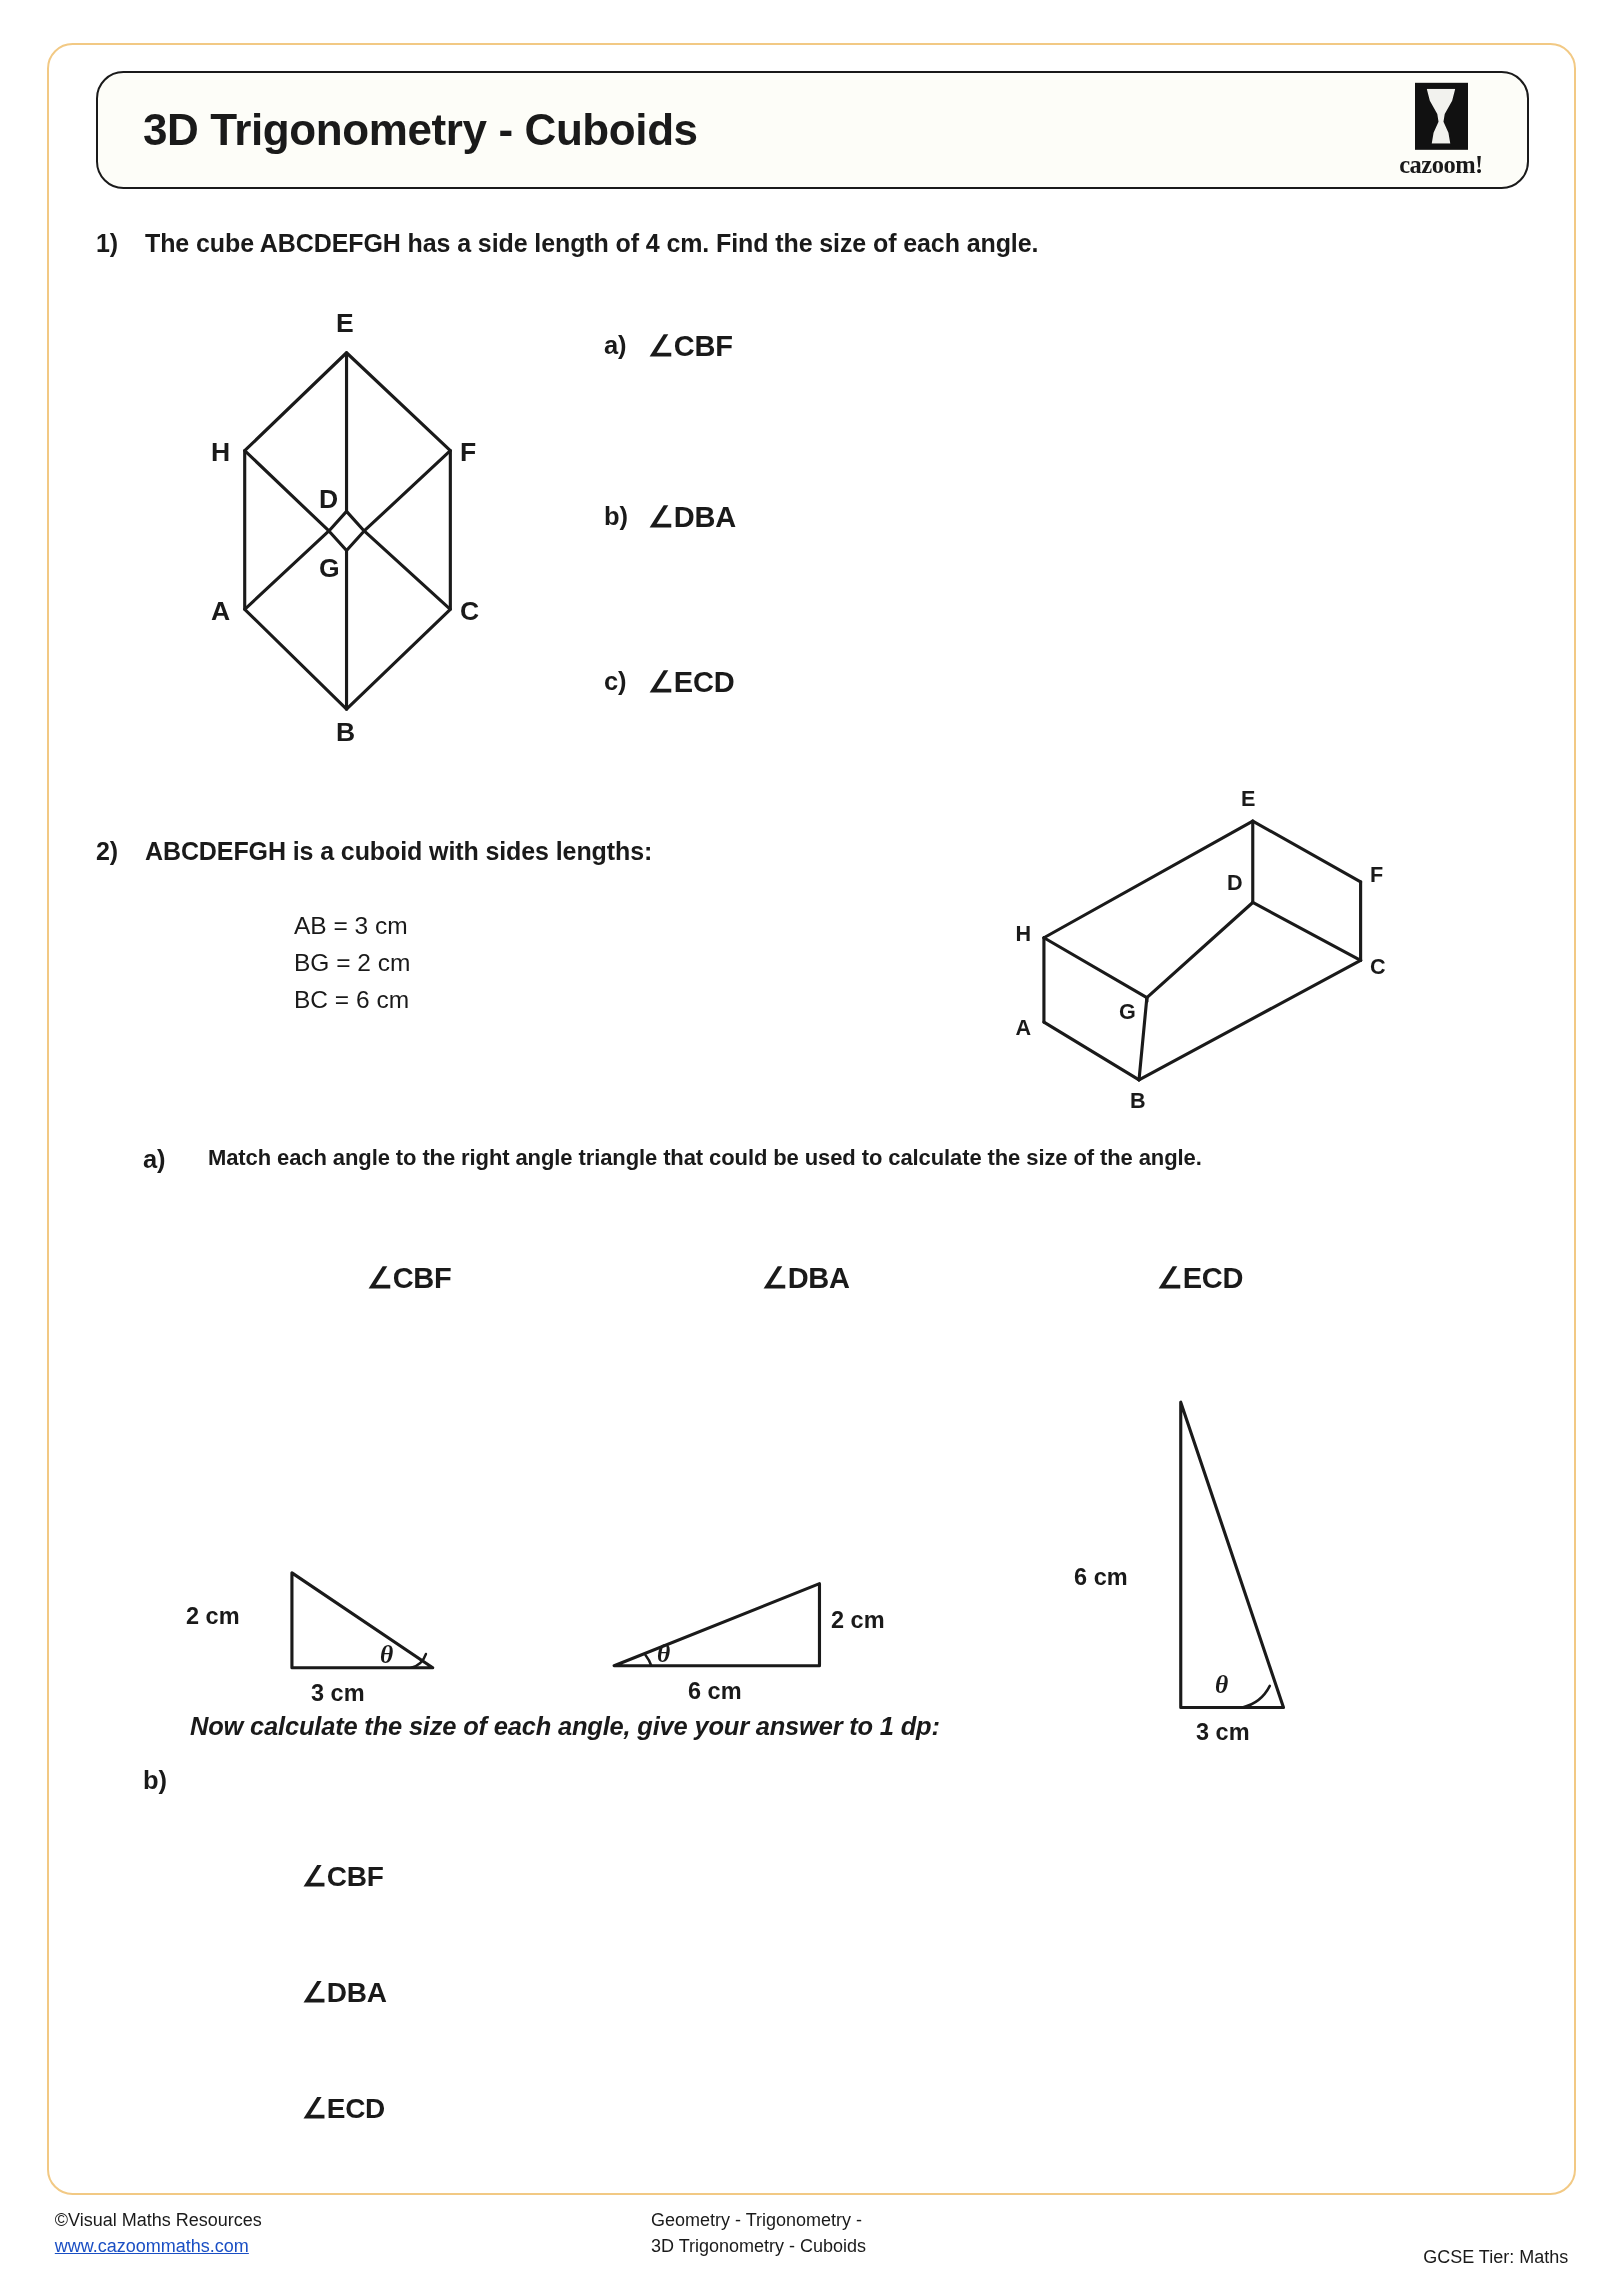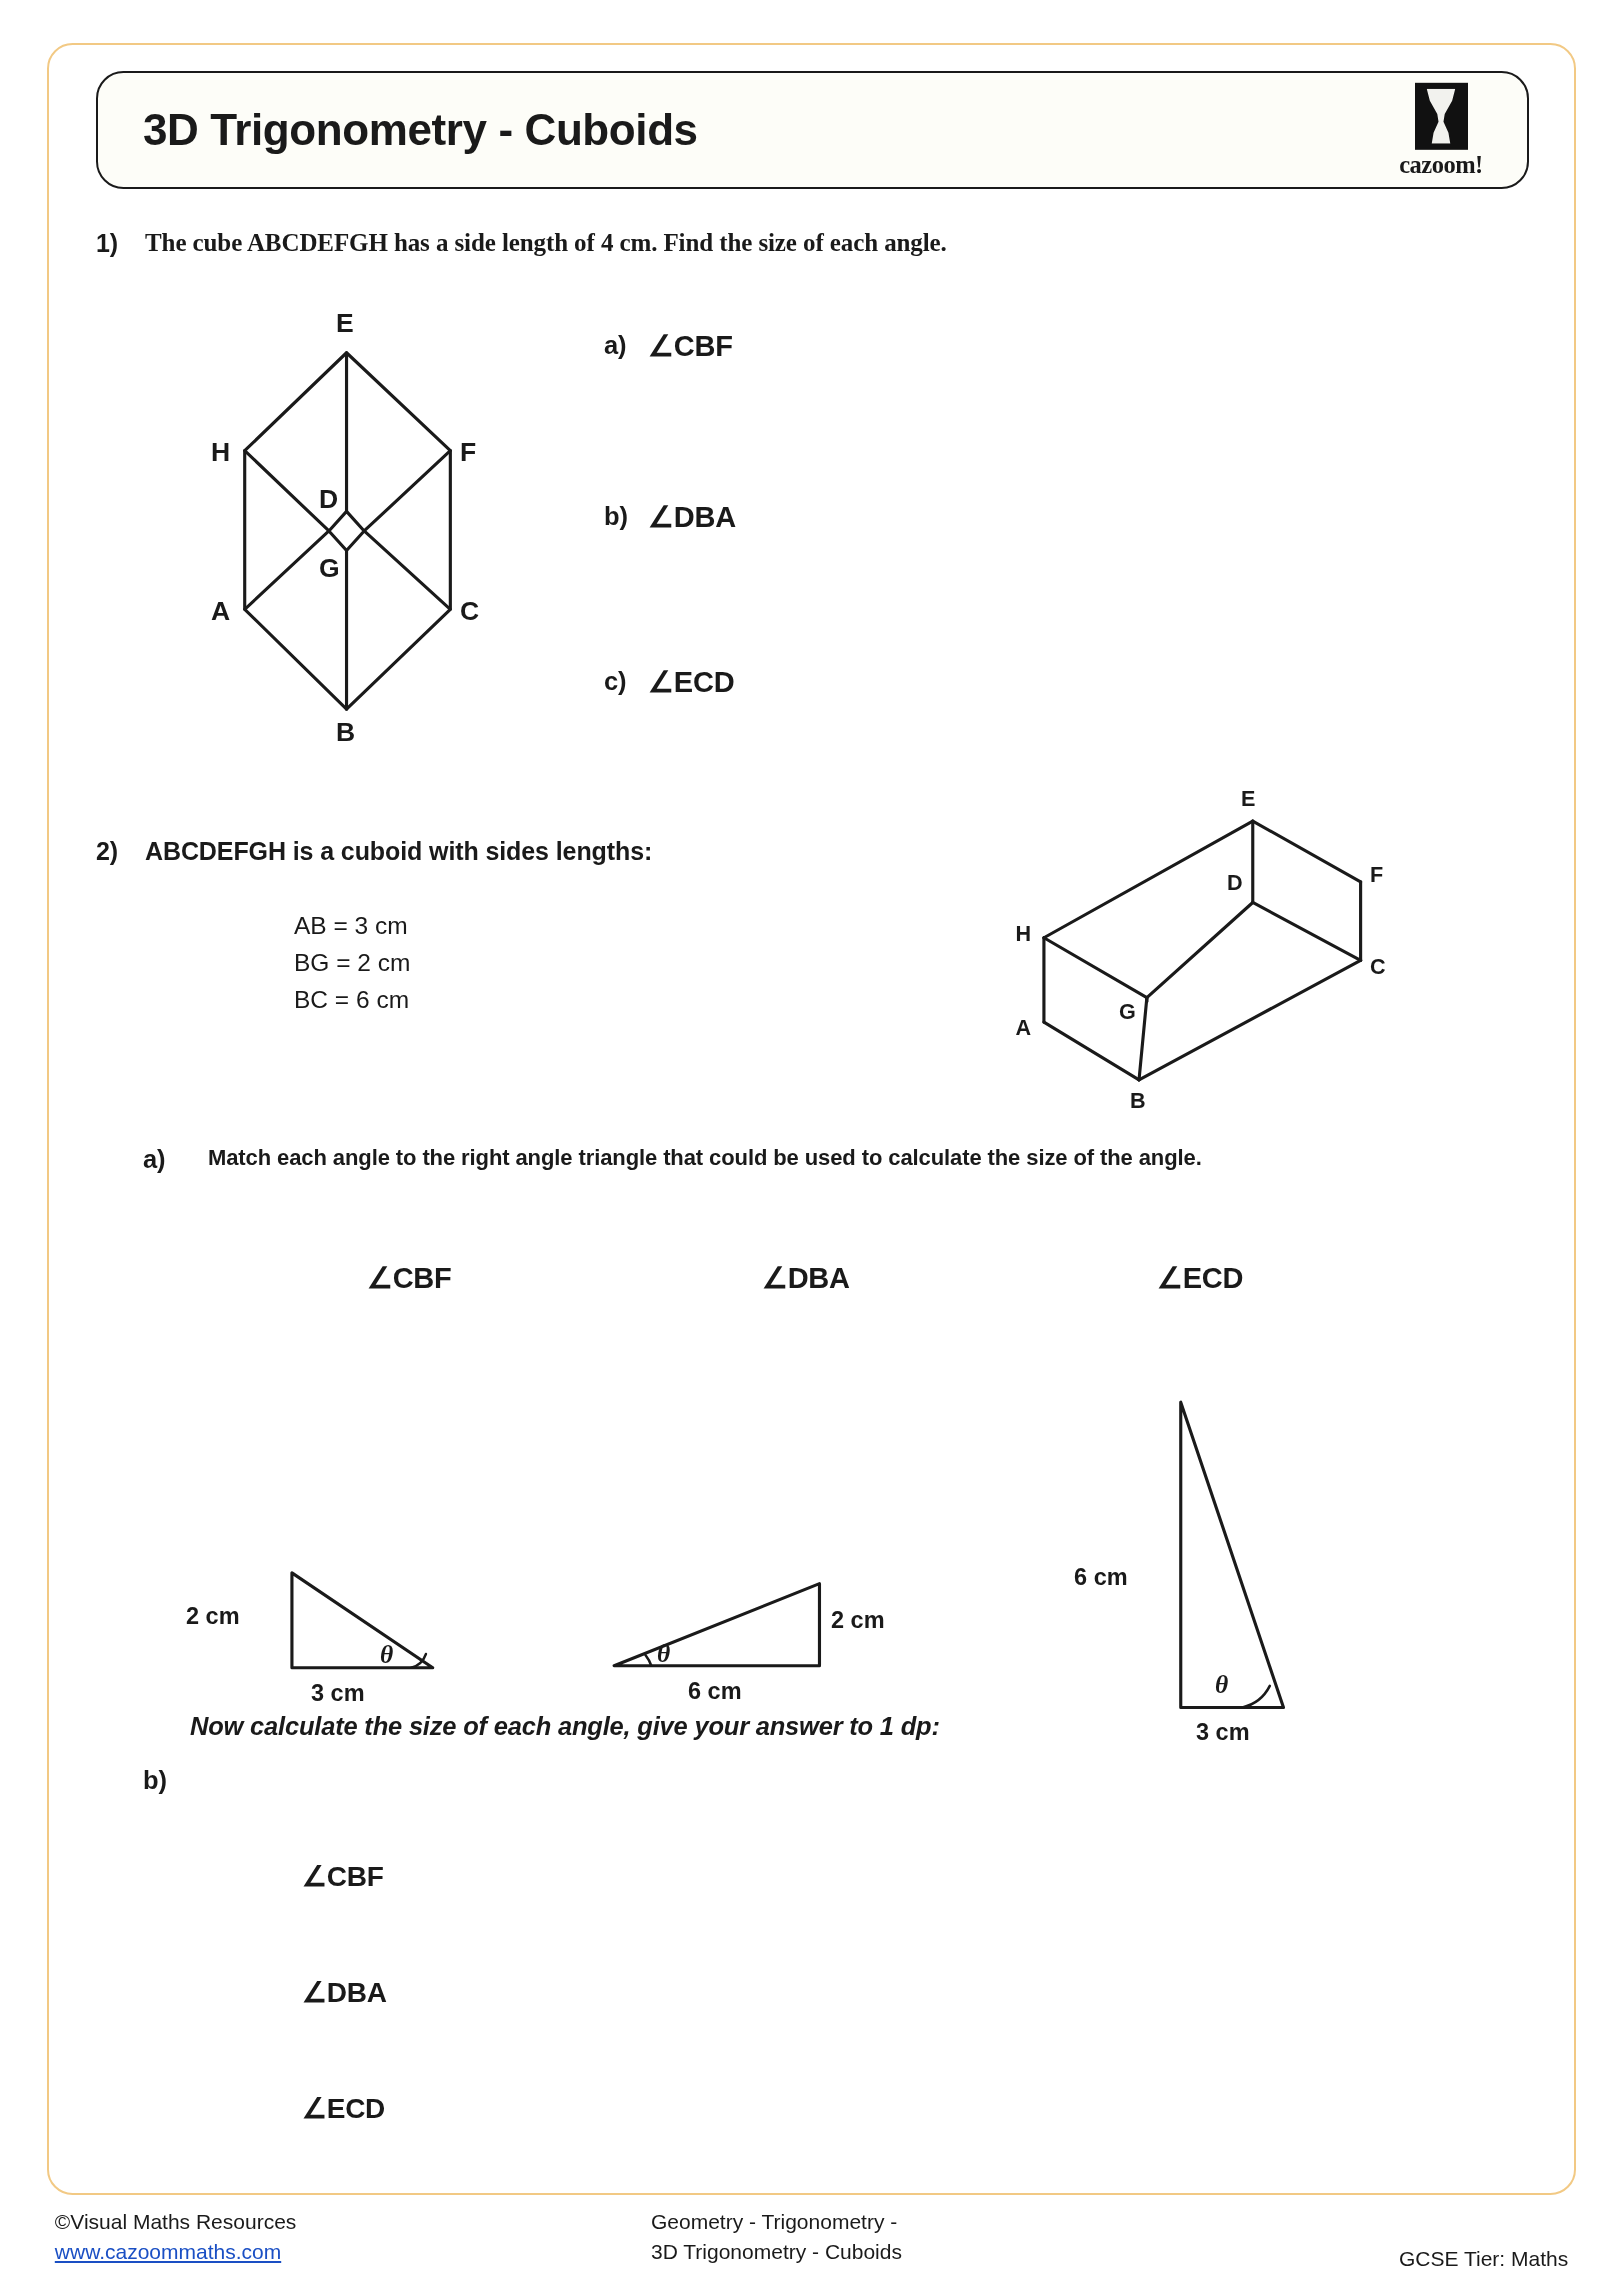--- a/index.html
+++ b/index.html
@@ -162,21 +162,21 @@
   svg { display: block; overflow: visible; }
   .fig { position: absolute; }
 
   
   #footer {
     position: absolute;
     left: 47px;
     top: 2207px;
     width: 1529px;
     height: 84px;
-    font-size: 21px;
+    font-size: 18px;
     line-height: 1.45;
   }
   #footer-left  { position: absolute; left: 7.8px;   top: 0; }
   #footer-mid   { position: absolute; left: 604px; top: 0; }
   #footer-right { position: absolute; right: 7.8px;  top: 37px; white-space: nowrap; }
   #footer-link {
     color: #1a4fc4;
     text-decoration: underline;
     display: inline-block;
   }
@@ -190,21 +190,21 @@
   <div id="worksheet-title">3D Trigonometry - Cuboids</div>
   <div id="logo-wrap">
     <div id="logo-mark">
       <div id="logo-vase"></div>
     </div>
     <div id="logo-text">cazoom!</div>
   </div>
 </div>
 
 <div class="qtext" style="left:96px; top:229px;">1)</div>
-<div class="qtext" style="left:145px; top:229px;font-family:Liberation Serif, serif;">The cube ABCDEFGH has a side length of 4 cm.  Find the size of each angle.</div>
+<div class="qtext" style="left:145px; top:229px;">The cube ABCDEFGH has a side length of 4 cm.  Find the size of each angle.</div>
 
 <div class="fig" style="left:176px; top:294px; width:392px; height:470px;">
   <svg width="392" height="470" viewBox="0 0 400 480">
     <g stroke="#1a1a1a" stroke-width="3.2" fill="none" stroke-linecap="round" stroke-linejoin="round">
 
       <path d="M174,60 L280,160 L280,322 L174,424 L70,322 L70,160 Z"></path>
 
       <line x1="174" y1="60" x2="174" y2="222"></line>
       <line x1="174" y1="262" x2="174" y2="424"></line>
 

